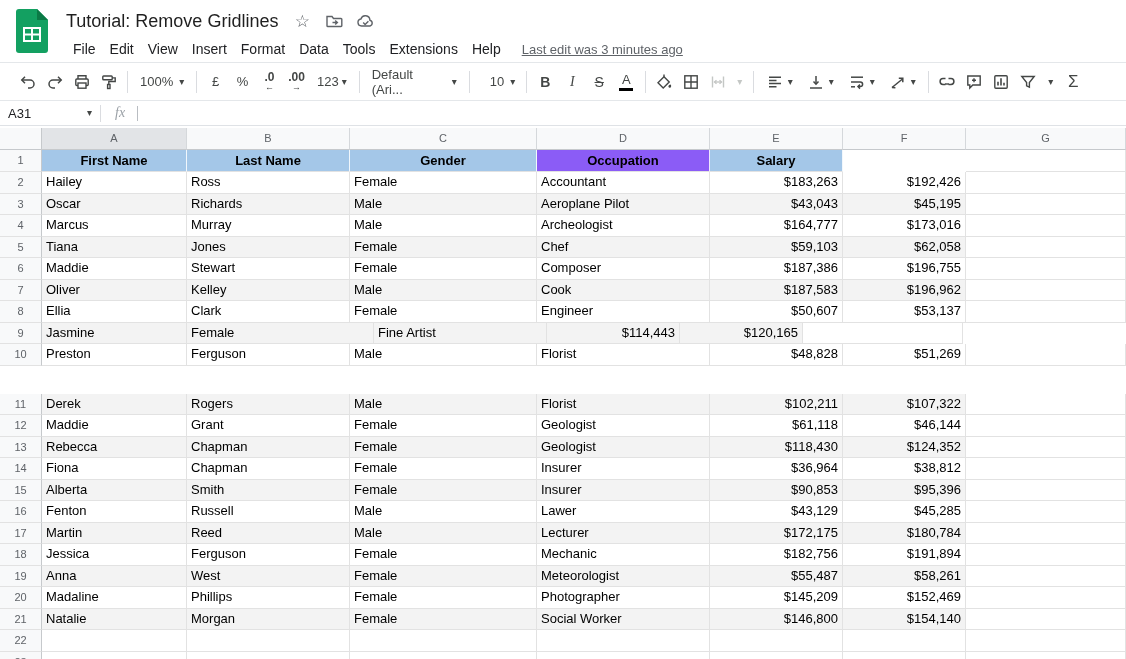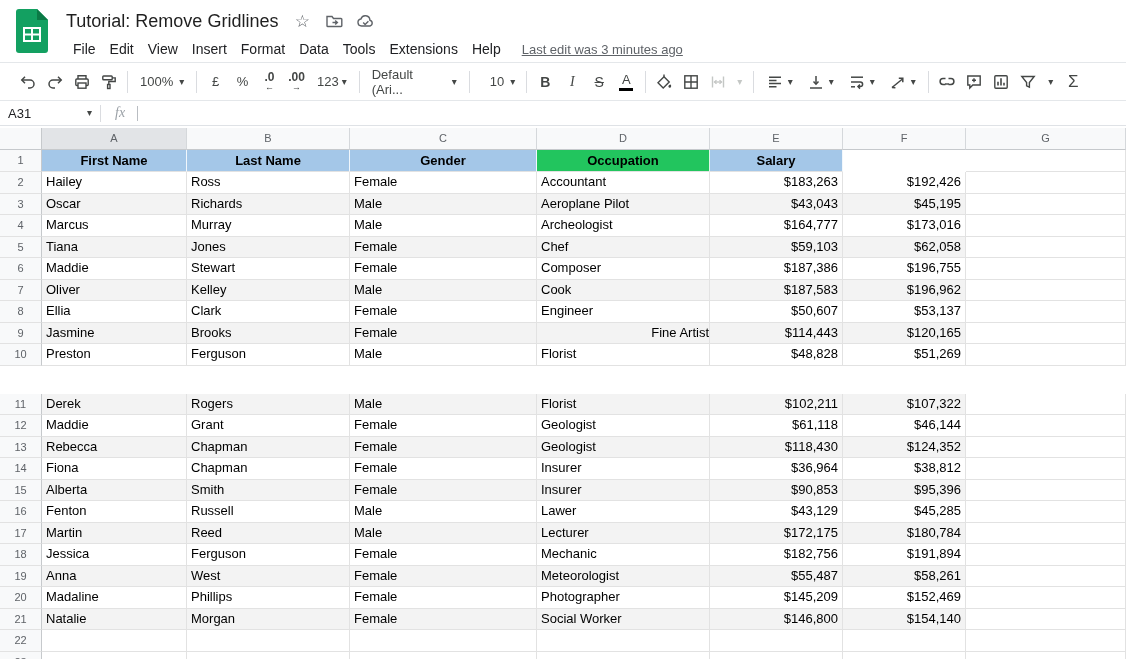--- a/index.html
+++ b/index.html
@@ -298,21 +298,21 @@
         <div class="gc colhdr" style="width: 173px; line-height: 21px;">D</div>
         <div class="gc colhdr" style="width: 133px; line-height: 21px;">E</div>
         <div class="gc colhdr" style="width: 123px; line-height: 21px;">F</div>
         <div class="gc colhdr" style="width: 160px; line-height: 21px;">G</div>
       </div>
       <div class="grow" style="height: 22px;">
         <div class="gc rowhdr" style="width: 42px; line-height: 21px;">1</div>
         <div class="gc cell hdr-blue" style="width: 145px; line-height: 21px; background: rgb(164, 199, 232);">First Name</div>
         <div class="gc cell hdr-blue" style="width: 163px; line-height: 21px; background: rgb(164, 199, 232);">Last Name</div>
         <div class="gc cell hdr-blue" style="width: 187px; line-height: 21px; background: rgb(164, 199, 232);">Gender</div>
-        <div class="gc cell hdr-blue" style="width: 173px; line-height: 21px; background: #22c55e; text-align: center;">Occupation</div>
+        <div class="gc cell hdr-blue" style="width: 173px; line-height: 21px; background: #8b5cf6; text-align: center;">Occupation</div>
         <div class="gc cell hdr-blue" style="width: 133px; line-height: 21px; background: rgb(164, 199, 232);">Salary</div>
         <div class="gc cell hdr-blue" style="width: 123px; line-height: 21px; background: rgb(164, 199, 232); margin-top: 27px;">Next Year Salary</div>
         <div class="gc cell" style="width: 160px; line-height: 21px;"></div>
       </div>
       <div class="grow" style="height: 21.5px;">
         <div class="gc rowhdr" style="width: 42px; line-height: 20.5px;">2</div>
         <div class="gc cell txt" style="width: 145px; line-height: 20.5px;">Hailey</div>
         <div class="gc cell txt" style="width: 163px; line-height: 20.5px;">Ross</div>
         <div class="gc cell txt" style="width: 187px; line-height: 20.5px;">Female</div>
         <div class="gc cell txt" style="width: 173px; line-height: 20.5px;">Accountant</div>
@@ -376,23 +376,22 @@
         <div class="gc cell txt" style="width: 163px; line-height: 20.5px;">Clark</div>
         <div class="gc cell txt" style="width: 187px; line-height: 20.5px;">Female</div>
         <div class="gc cell txt" style="width: 173px; line-height: 20.5px;">Engineer</div>
         <div class="gc cell money" style="width: 133px; line-height: 20.5px;">$50,607</div>
         <div class="gc cell money" style="width: 123px; line-height: 20.5px;">$53,137</div>
         <div class="gc cell" style="width: 160px; line-height: 20.5px;"></div>
       </div>
       <div class="grow" style="height: 21.5px;">
         <div class="gc rowhdr" style="width: 42px; line-height: 20.5px;">9</div>
         <div class="gc cell txt band" style="width: 145px; line-height: 20.5px;">Jasmine</div>
-        <div class="gc cell txt band" style="width: 163px; line-height: 20.5px;">Brooks</div>
         <div class="gc cell txt band" style="width: 187px; line-height: 20.5px;">Female</div>
-        <div class="gc cell txt band" style="width: 173px; line-height: 20.5px; text-align: right;">Fine Artist</div>
+        <div class="gc cell txt band" style="width: 173px; line-height: 20.5px;">Fine Artist</div>
         <div class="gc cell money band" style="width: 133px; line-height: 20.5px;">$114,443</div>
         <div class="gc cell money band" style="width: 123px; line-height: 20.5px;">$120,165</div>
         <div class="gc cell" style="width: 160px; line-height: 20.5px;"></div>
       </div>
       <div class="grow" style="height: 21.5px;">
         <div class="gc rowhdr" style="width: 42px; line-height: 20.5px;">10</div>
         <div class="gc cell txt" style="width: 145px; line-height: 20.5px;">Preston</div>
         <div class="gc cell txt" style="width: 163px; line-height: 20.5px;">Ferguson</div>
         <div class="gc cell txt" style="width: 187px; line-height: 20.5px;">Male</div>
         <div class="gc cell txt" style="width: 173px; line-height: 20.5px;">Florist</div>

